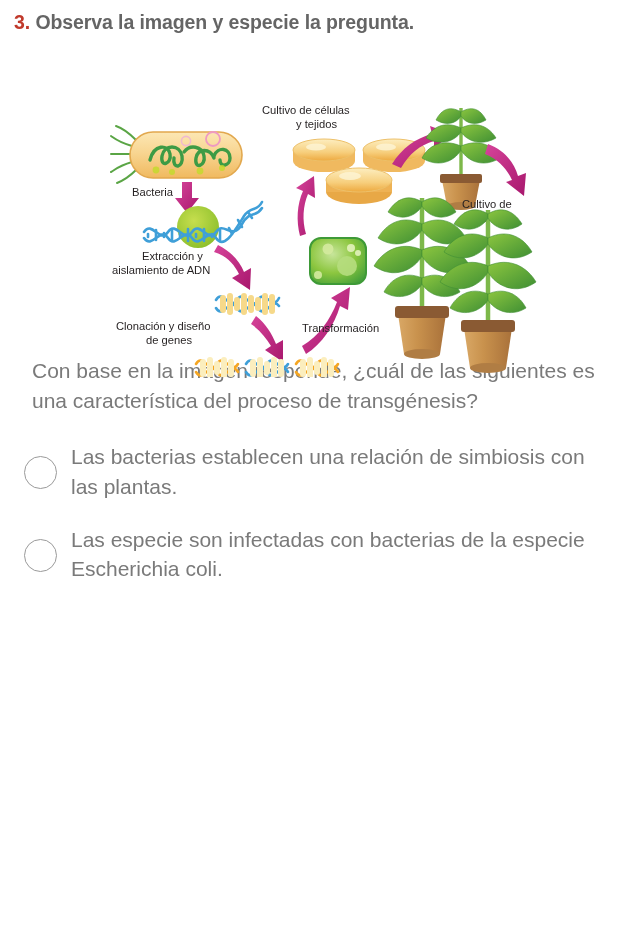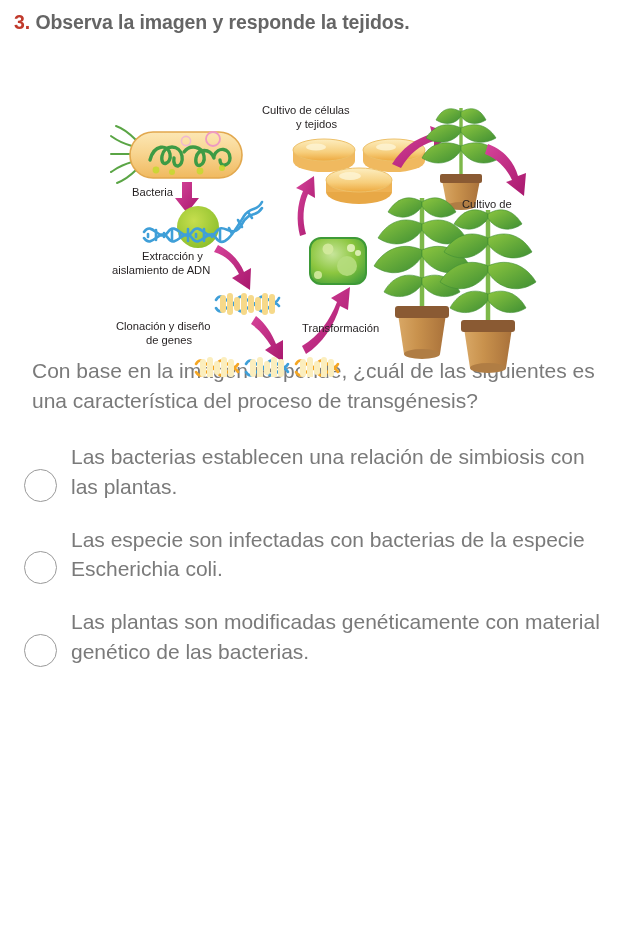--- a/index.html
+++ b/index.html
@@ -53,21 +53,21 @@
     color: #7a7a7a;
   }
 
   
   .options {
     margin-top: 26px;
     padding: 0 16px 0 24px;
   }
   .option {
     display: flex;
-    align-items: flex-end;
+    align-items: center;
     margin-bottom: 23px;
     cursor: pointer;
   }
   .radio {
     flex: 0 0 auto;
     width: 31px;
     height: 31px;
     border: 1.6px solid #9a9a9a;
     border-radius: 50%;
     background: #fff;
@@ -88,21 +88,21 @@
     font-family: "Liberation Sans", sans-serif;
     font-size: 11.2px;
     fill: #231f20;
   }
 </style>
 </head>
 <body>
 
 <div class="question-header">
   <span class="question-number">3.</span>
-  <span>Observa la imagen y responde la tejidos.</span>
+  <span>Observa la imagen y especie la pregunta.</span>
 </div>
 
 <div class="figure-wrap">
   <div class="diagram">
     <svg width="440" height="295" viewBox="0 0 440 295" xmlns="http://www.w3.org/2000/svg">
       <defs>
         <linearGradient id="gBact" x1="0" y1="0" x2="0" y2="1">
           <stop offset="0%" stop-color="#fce7b4"></stop>
           <stop offset="45%" stop-color="#f8d591"></stop>
           <stop offset="100%" stop-color="#f0b95f"></stop>
@@ -369,18 +369,14 @@
     <span class="radio"></span>
     <span class="option-label">Las bacterias establecen una relación de simbiosis con las plantas.</span>
   </div>
 
 
   <div class="option">
     <span class="radio"></span>
     <span class="option-label"><span>Las especie son infectadas con bacterias de la especie </span><span class="sci">Escherichia coli.</span></span>
   </div>
 
-  <div class="option">
-    <span class="radio"></span>
-    <span class="option-label">Las plantas son modificadas genéticamente con material genético de las bacterias.</span>
-  </div>
 
 </div>
 
 </body></html>

